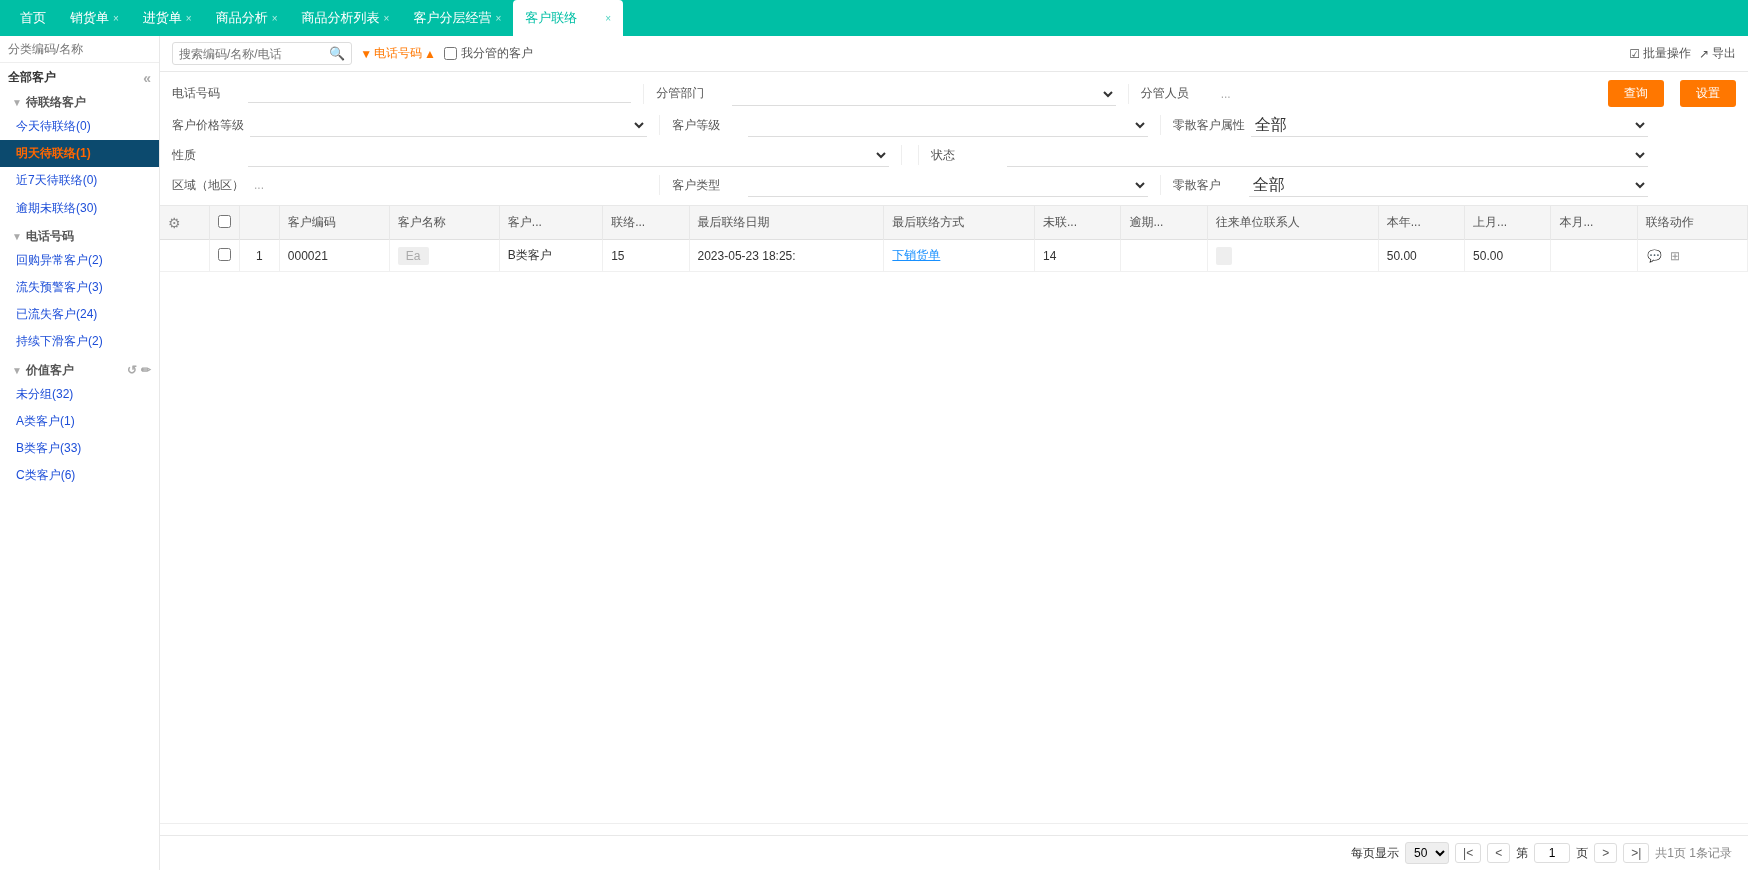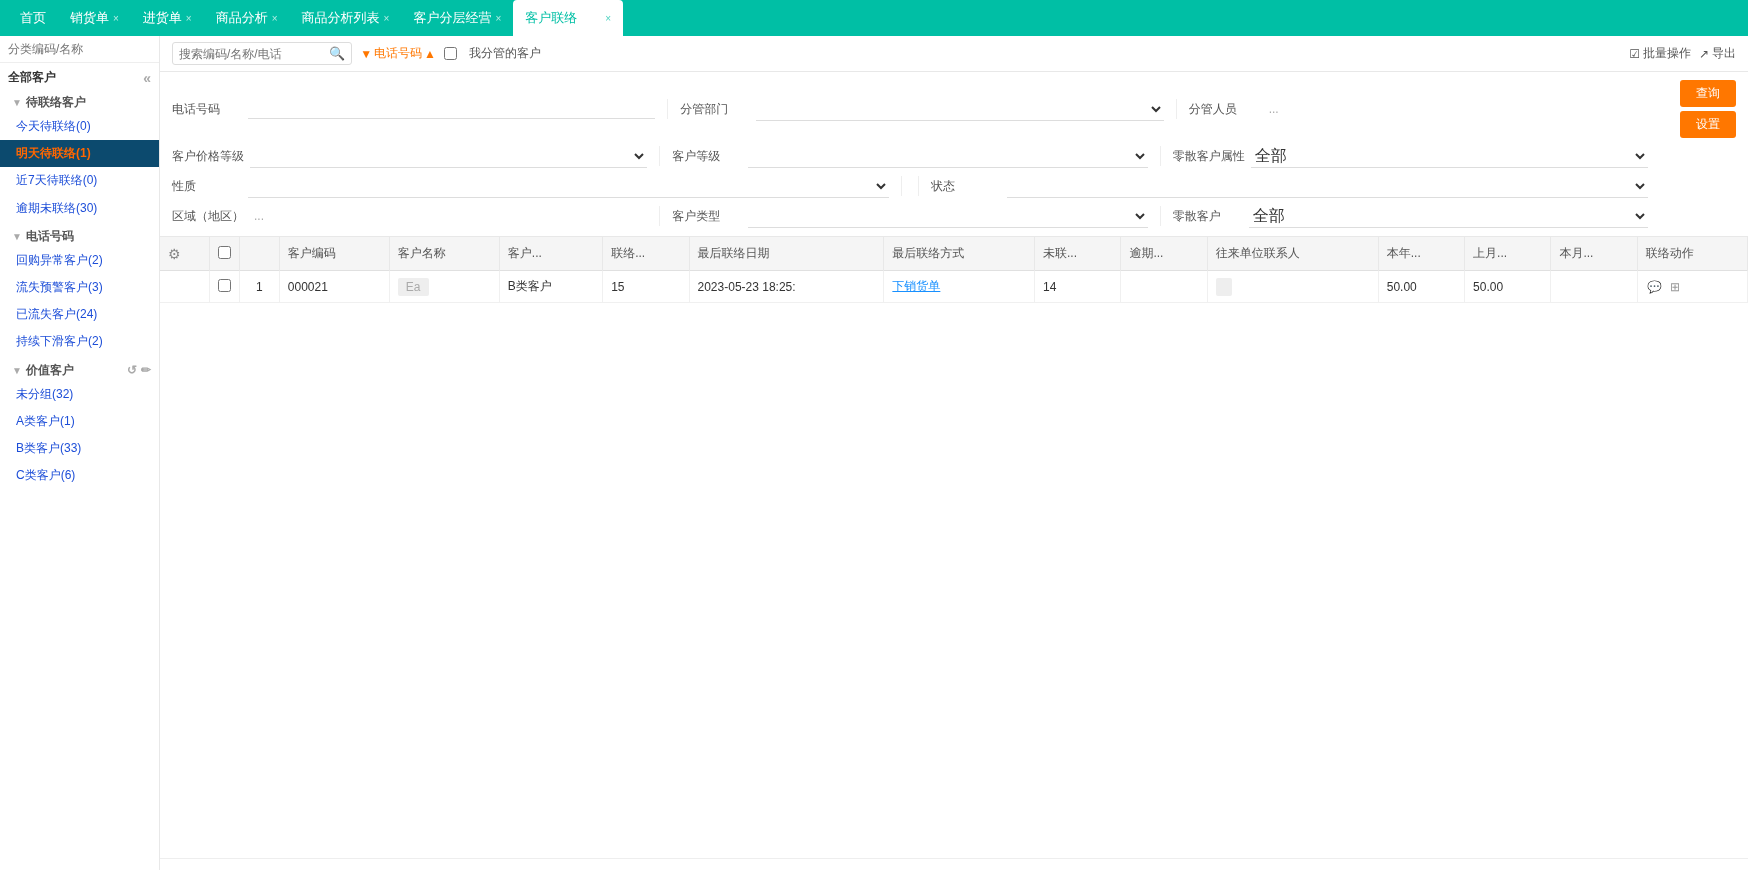--- a/index.html
+++ b/index.html
@@ -128,21 +128,21 @@
       display: flex;
       align-items: center;
       color: #ff7700;
       cursor: pointer;
       font-size: 12px;
       gap: 2px;
     }
     .my-customers {
       display: flex;
       align-items: center;
-      gap: 12px;
+      gap: 4px;
       font-size: 12px;
       color: #555;
       cursor: pointer;
     }
     .spacer { flex: 1; }
     .batch-btn {
       display: flex;
       align-items: center;
       gap: 3px;
       font-size: 12px;
@@ -223,22 +223,21 @@
       color: #fff;
       border: none;
       border-radius: 3px;
       padding: 5px 16px;
       font-size: 12px;
       cursor: pointer;
       white-space: nowrap;
     }
     .btn-col {
       display: flex;
-      flex-direction: column;
-      gap: 4px;
+      gap: 16px;
     }
     .filter-suffix {
       color: #aaa;
       font-size: 12px;
       margin-left: 4px;
     }
 
     
     .table-container {
       flex: 1;
@@ -554,14 +553,28 @@
             </td>
           </tr>
         </tbody>
       </table>
     </div>
 
     <div class="scrollbar-area">
       <div style="width:800px;height:1px;"></div>
     </div>
 
+    <div class="pagination">
+      <span>每页显示</span>
+      <select class="page-size-select">
+        <option>50</option>
+      </select>
+      <button class="page-btn">|&lt;</button>
+      <button class="page-btn">&lt;</button>
+      <span>第</span>
+      <input class="page-input" type="text" value="1" style="">
+      <span>页</span>
+      <button class="page-btn">&gt;</button>
+      <button class="page-btn">&gt;|</button>
+      <span class="page-info">共1页 1条记录</span>
+    </div>
   </div>
 </div>
 
 </body></html>

